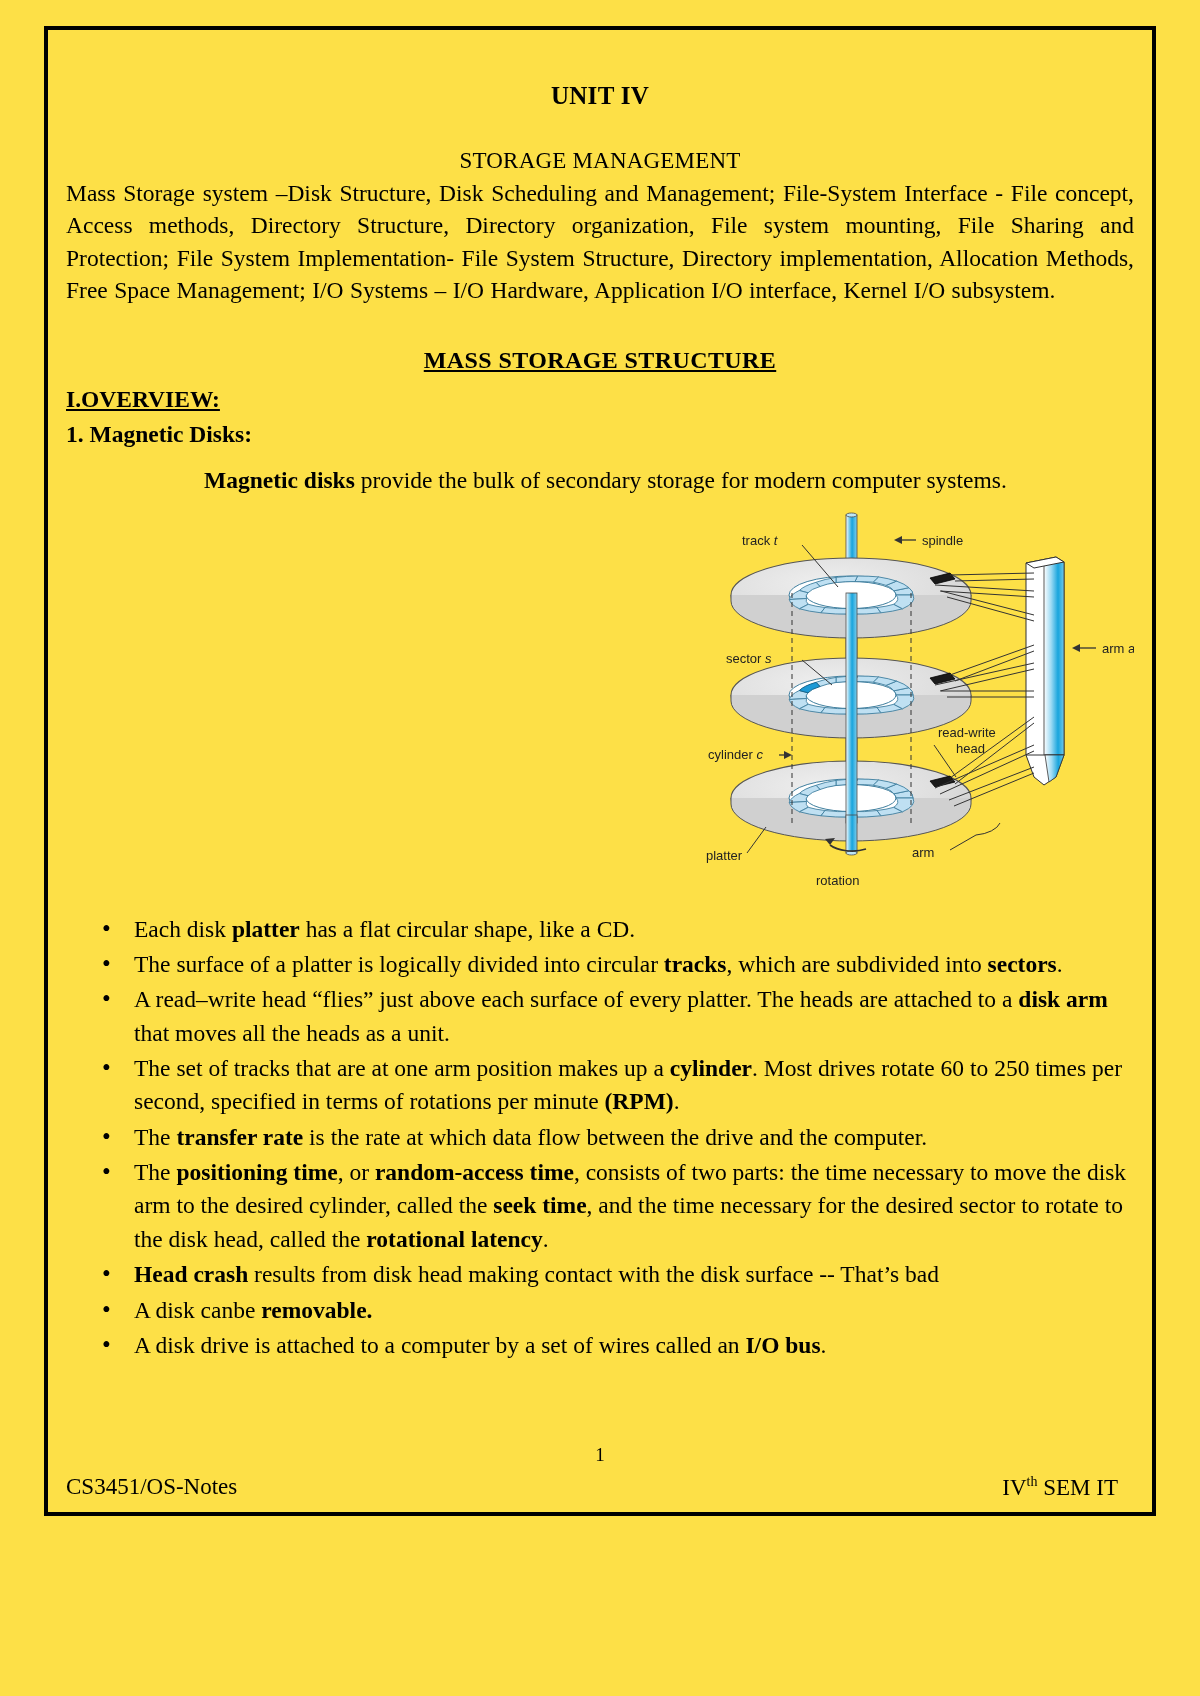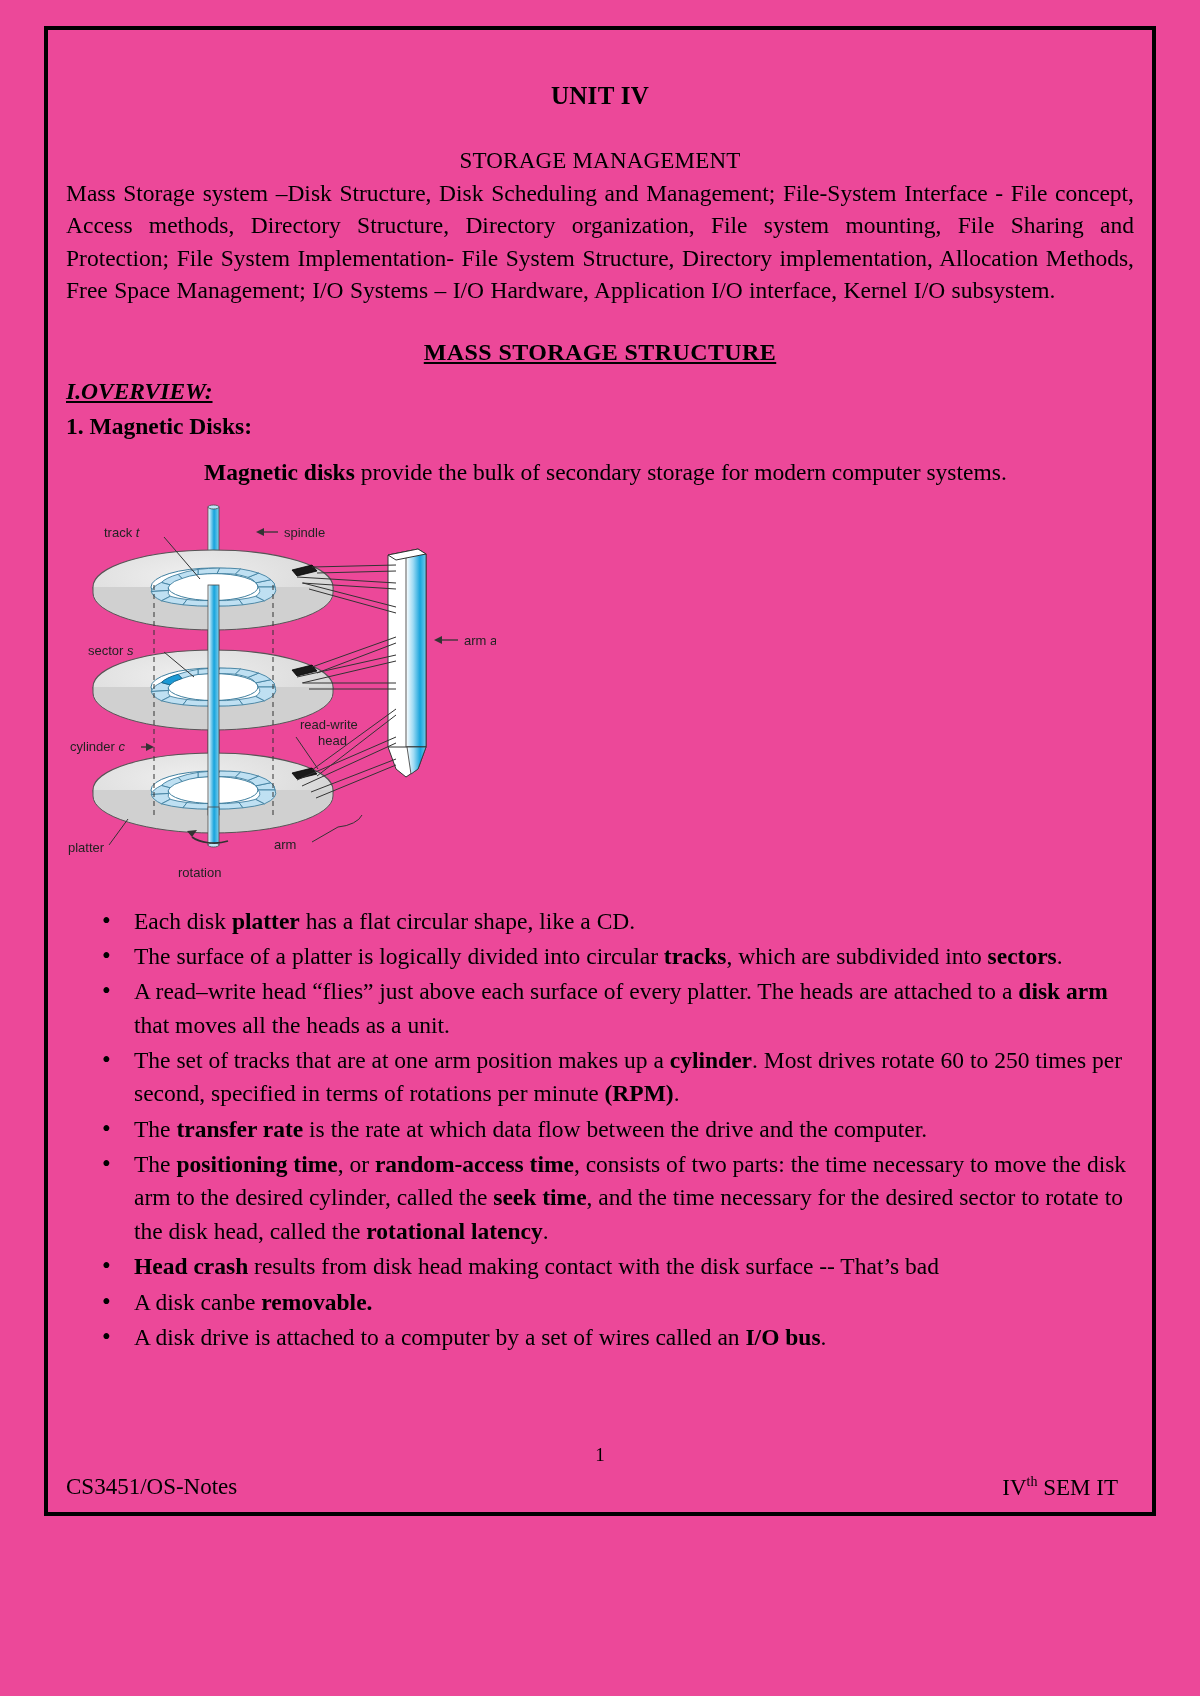--- a/index.html
+++ b/index.html
@@ -13,21 +13,21 @@
     font-family: "Liberation Serif", "DejaVu Serif", serif;
     color: #000000;
     overflow: hidden;
   }
 
   .page {
     position: relative;
     width: 1200px;
     height: 1696px;
     box-sizing: border-box;
-    background: #ec4899;
+    background: #fde047;
   }
 
   
   .page-border {
     position: absolute;
     left: 44px;
     top: 26px;
     width: 1112px;
     height: 1490px;
     border: 4px solid #000;
@@ -65,50 +65,49 @@
     line-height: 1.38;
     margin: 3px 0 16px 0;
     word-spacing: 0.5px;
   }
 
   .mass-heading {
     text-align: center;
     font-weight: bold;
     font-size: 24px;
     text-decoration: underline;
-    margin: 32px 0 0 0;
+    margin: 40px 0 0 0;
     letter-spacing: 0.4px;
   }
 
   .overview-heading {
     font-weight: bold;
     font-size: 23.5px;
     text-decoration: underline;
     margin: 12px 0 0 0;
-    font-style: italic;
   }
 
   .magnetic-heading {
     font-weight: bold;
     font-size: 23.5px;
     margin: 8px 0 16px 0;
   }
 
   .intro-para {
     font-size: 23.5px;
     line-height: 1.4;
     margin: 10px 0 0 0;
   }
   .intro-para .indent { display: inline-block; width: 138px; }
 
   
   .figure-wrap {
     margin: 8px 0 0 0;
     display: flex;
-    justify-content: flex-start;
+    justify-content: flex-end;
   }
   .figure {
     position: relative;
     width: 430px;
     height: 390px;
   }
   .figure svg { display: block; }
 
   
   ul.bullets {

